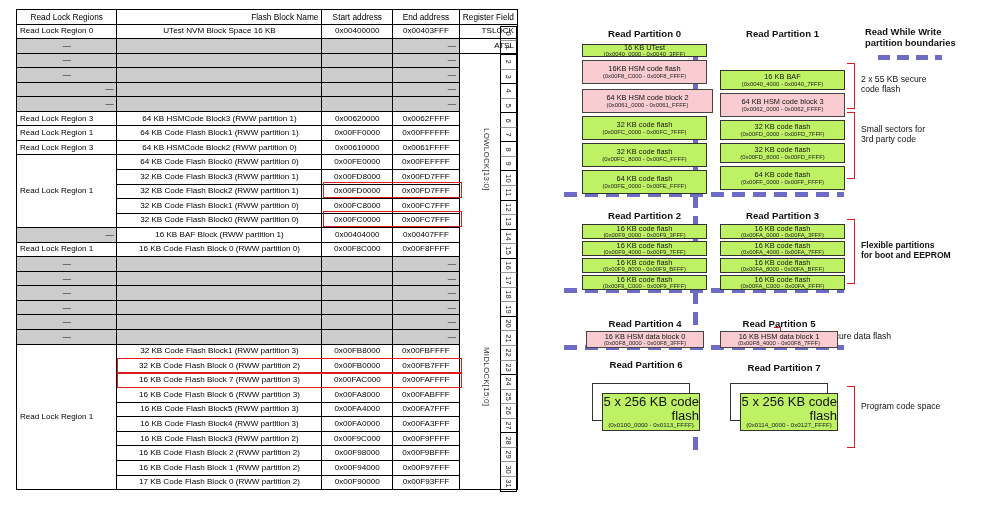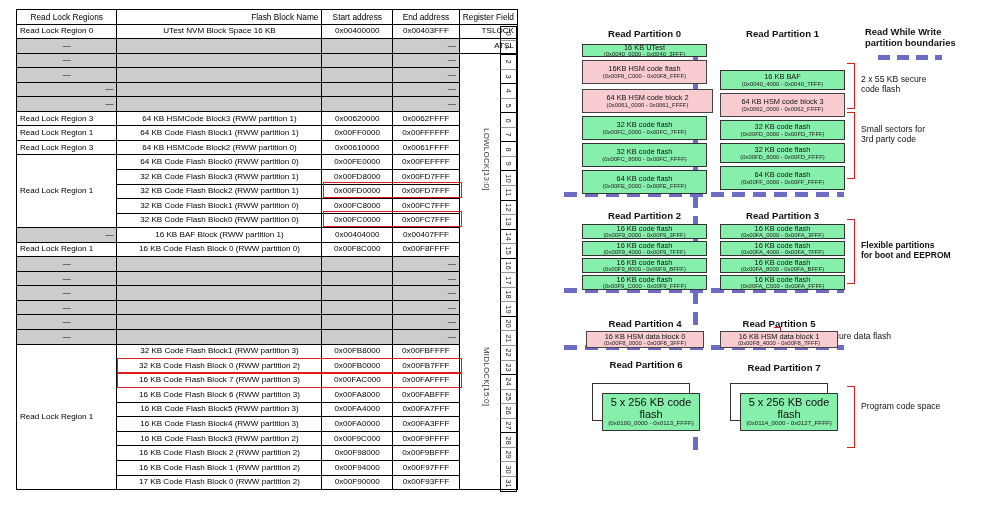--- a/index.html
+++ b/index.html
@@ -98,33 +98,33 @@
     position:absolute;
     font-size:9.6px;
     font-weight:bold;
     text-align:center;
     color:#111;
     white-space:nowrap;
   }
   .mblock{
     position:absolute;
     border:1.2px solid #333;
-    background:#86efac;
+    background:#bef264;
     box-sizing:border-box;
     text-align:center;
     display:flex;
     flex-direction:column;
     justify-content:center;
     align-items:center;
     line-height:1.05;
   }
   .mblock.pink{background:#f8ccd0;border-color:#444;}
   .mb-l1{font-size:7.4px;color:#111;}
   .mb-l2{font-size:5.9px;color:#222;}
-  .mblock.big .mb-l1{font-size:11px;}
+  .mblock.big .mb-l1{font-size:13px;text-align:right;}
   .mblock.big .mb-l2{font-size:6.2px;}
 
   .stack-back{
     position:absolute;
     border:1.2px solid #333;
     background:#fff;
     box-sizing:border-box;
   }
 
   .annot{

